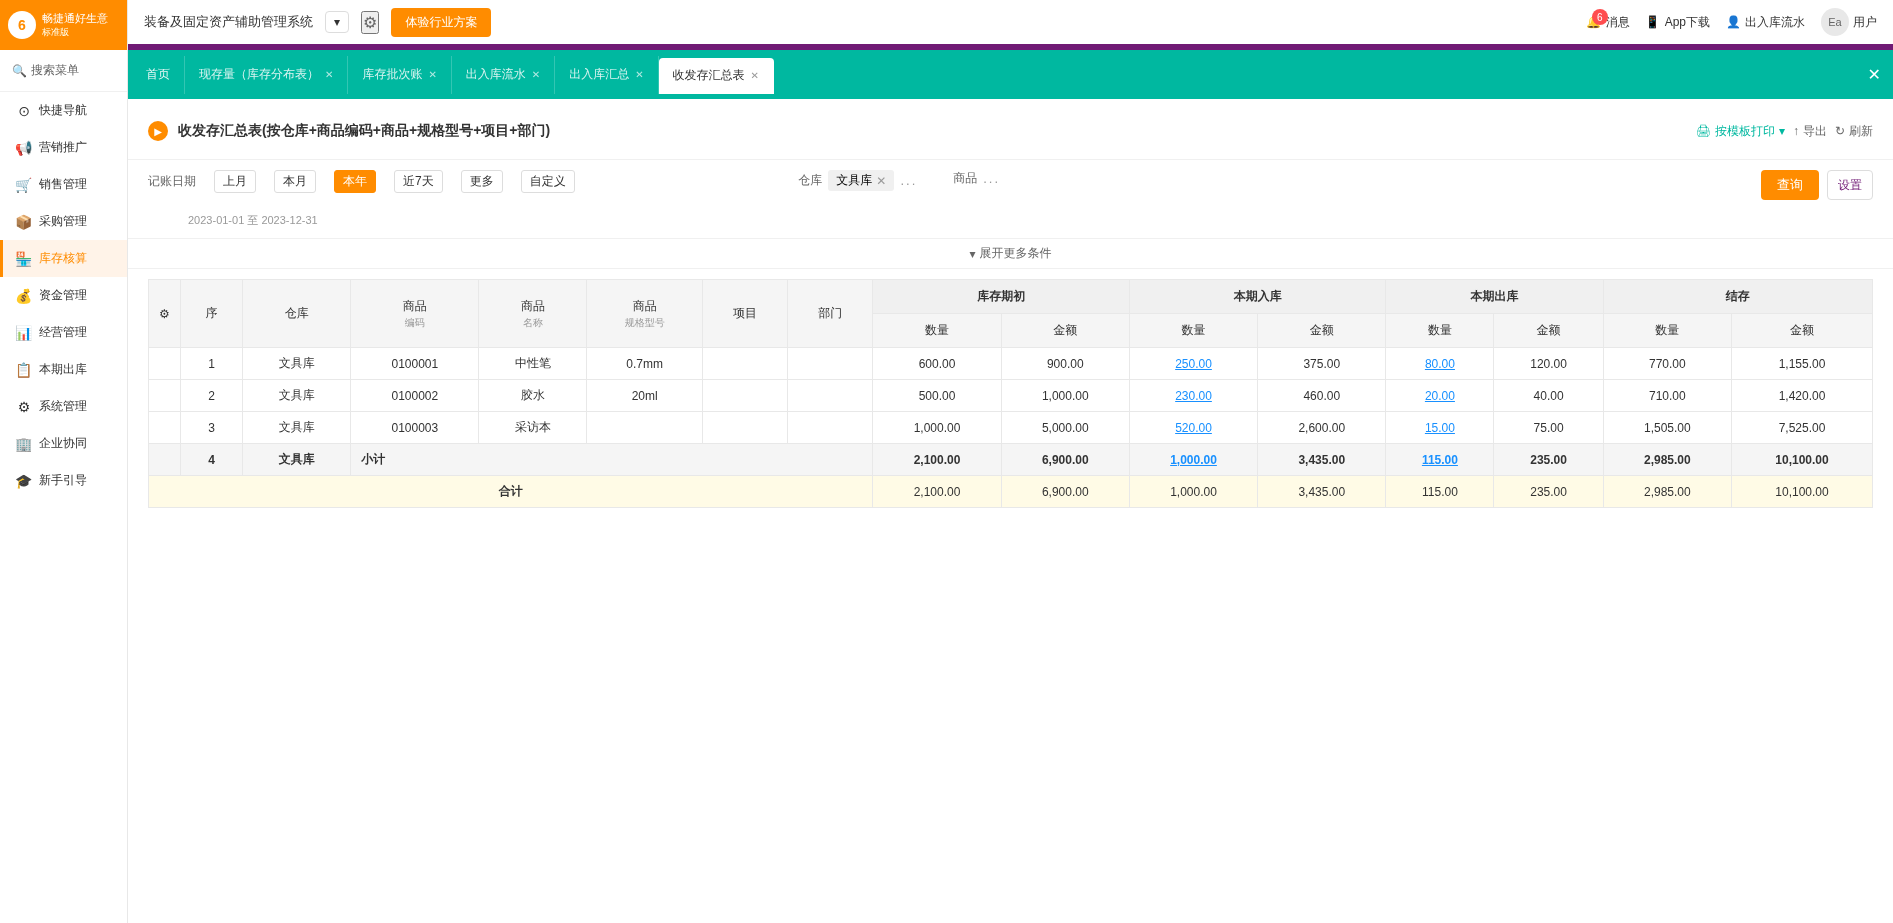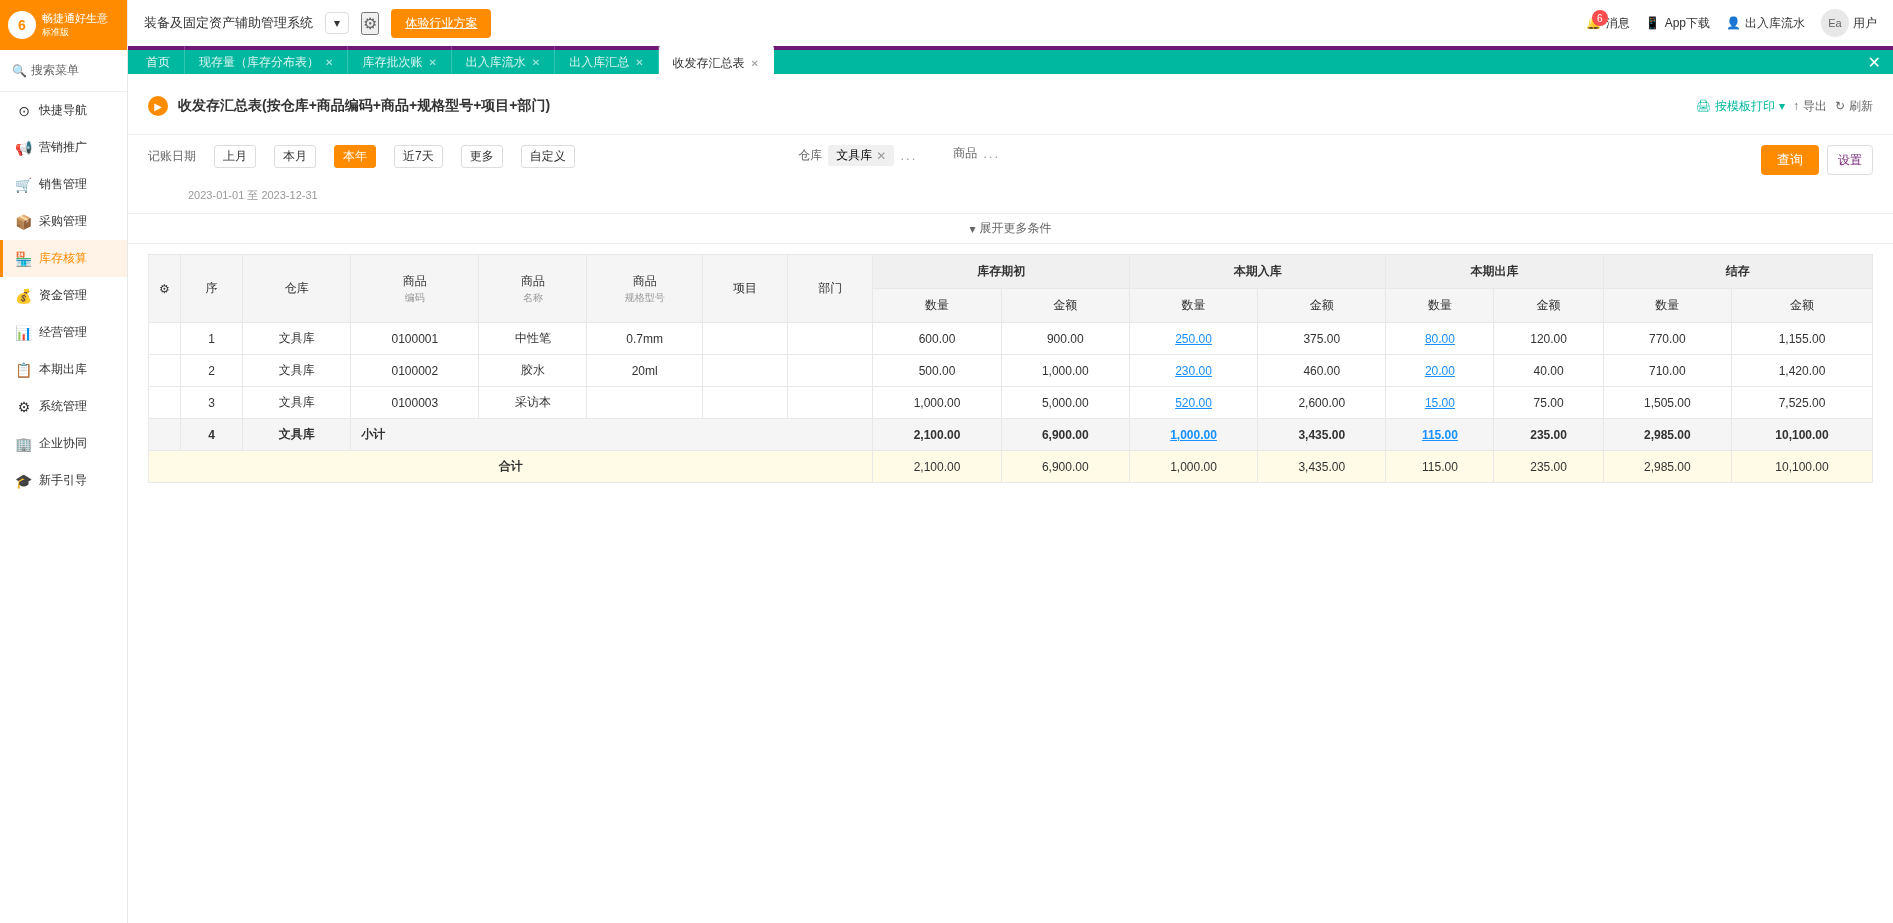--- a/index.html
+++ b/index.html
@@ -15,33 +15,33 @@
     .sidebar-search-btn { width: 100%; background: none; border: none; display: flex; align-items: center; gap: 4px; color: #666; cursor: pointer; padding: 4px; font-size: 12px; }
     .sidebar-nav { flex: 1; overflow-y: auto; }
     .sidebar-item { display: flex; align-items: center; gap: 6px; padding: 10px 12px; cursor: pointer; color: #333; font-size: 12px; border-left: 3px solid transparent; }
     .sidebar-item.active { background: #fff3e8; border-left-color: #ff8c00; color: #ff8c00; }
     .sidebar-item-icon { font-size: 14px; width: 18px; text-align: center; }
 
     
     .main { flex: 1; display: flex; flex-direction: column; overflow: hidden; }
 
     
-    .top-header { background: #fff; height: 50px; display: flex; align-items: center; justify-content: space-between; padding: 0 16px; border-bottom: 4px solid #701a75; flex-shrink: 0; }
+    .top-header { background: #fff; height: 50px; display: flex; align-items: center; justify-content: space-between; padding: 0 16px; border-bottom: 6px solid #701a75; flex-shrink: 0; }
     .top-header-left { display: flex; align-items: center; gap: 12px; }
     .system-name { font-size: 13px; color: #333; }
     .system-dropdown { border: 1px solid #ddd; border-radius: 4px; padding: 3px 8px; font-size: 12px; color: #333; cursor: pointer; display: flex; align-items: center; gap: 4px; }
     .settings-btn { color: #666; cursor: pointer; font-size: 16px; }
-    .try-btn { background: #ff8c00; color: #fff; border: none; border-radius: 4px; padding: 6px 14px; font-size: 12px; cursor: pointer; text-decoration: underline; }
+    .try-btn { background: #ff8c00; color: #fff; border: none; border-radius: 4px; padding: 6px 14px; font-size: 12px; cursor: pointer; }
     .top-header-right { display: flex; align-items: center; gap: 16px; font-size: 12px; color: #333; }
     .top-header-right-item { display: flex; align-items: center; gap: 4px; cursor: pointer; position: relative; }
     .badge { background: #ff4d4f; color: #fff; border-radius: 50%; width: 16px; height: 16px; font-size: 10px; display: flex; align-items: center; justify-content: center; position: absolute; top: -6px; right: -6px; }
     .user-avatar { width: 28px; height: 28px; background: #e8e8e8; border-radius: 50%; display: flex; align-items: center; justify-content: center; font-size: 11px; color: #666; overflow: hidden; }
 
     
-    .tab-bar { background: #00b8a0; display: flex; align-items: center; flex-shrink: 0; height: 24px; padding-left: 4px; }
+    .tab-bar { background: #00b8a0; display: flex; align-items: center; flex-shrink: 0; height: 49px; padding-left: 4px; }
     .tab { display: flex; align-items: center; gap: 4px; padding: 0 14px; height: 38px; cursor: pointer; font-size: 12px; color: rgba(255,255,255,0.85); border-right: 1px solid rgba(255,255,255,0.2); }
     .tab.active { background: #fff; color: #333; border-radius: 4px 4px 0 0; height: 36px; margin-top: 2px; align-items: center; }
     .tab-close { font-size: 10px; color: rgba(255,255,255,0.7); cursor: pointer; margin-left: 2px; }
     .tab.active .tab-close { color: #999; }
     .tab-home { color: rgba(255,255,255,0.9); }
     .tab-bar-close { margin-left: auto; padding: 0 12px; color: #fff; cursor: pointer; font-size: 16px; }
 
     
     .page-content { flex: 1; overflow-y: auto; background: #fff; padding: 0; }
     .page-header { padding: 14px 20px 10px; border-bottom: 1px solid #f0f0f0; display: flex; align-items: center; justify-content: space-between; }

